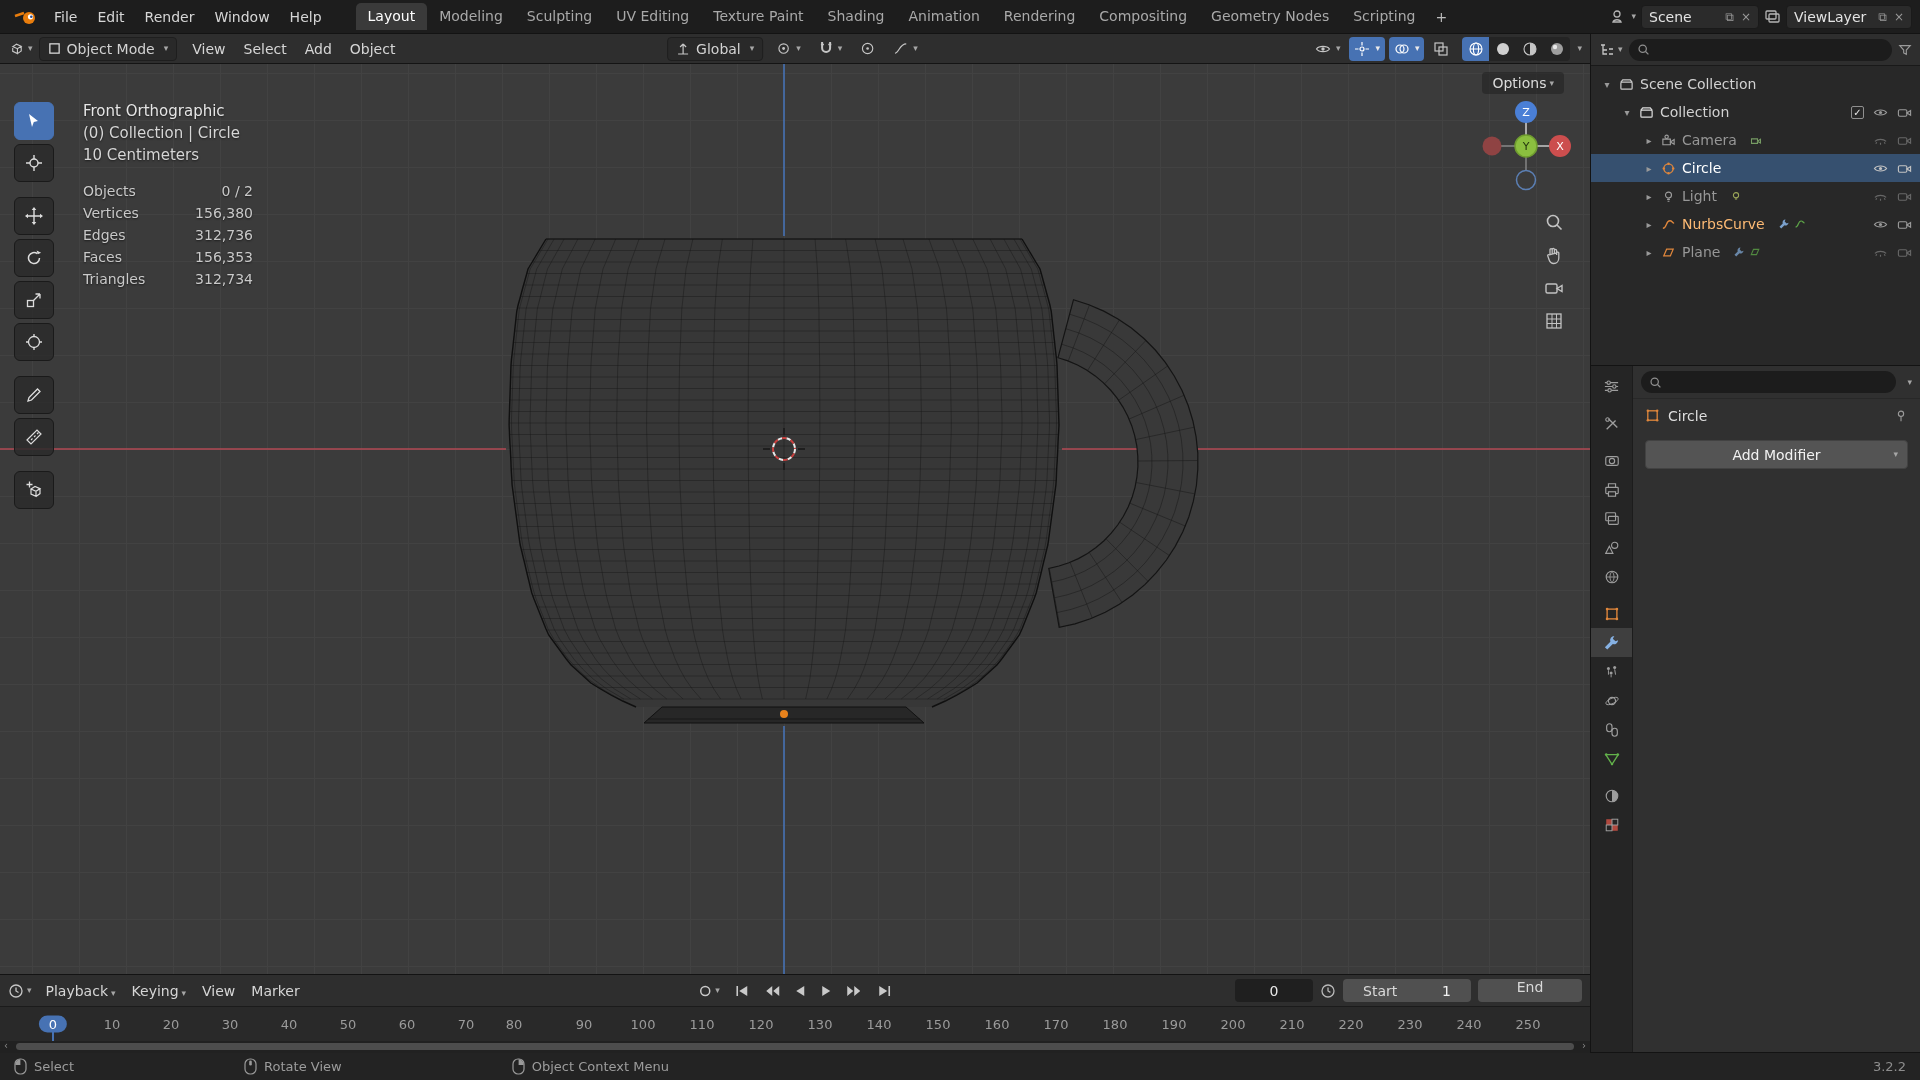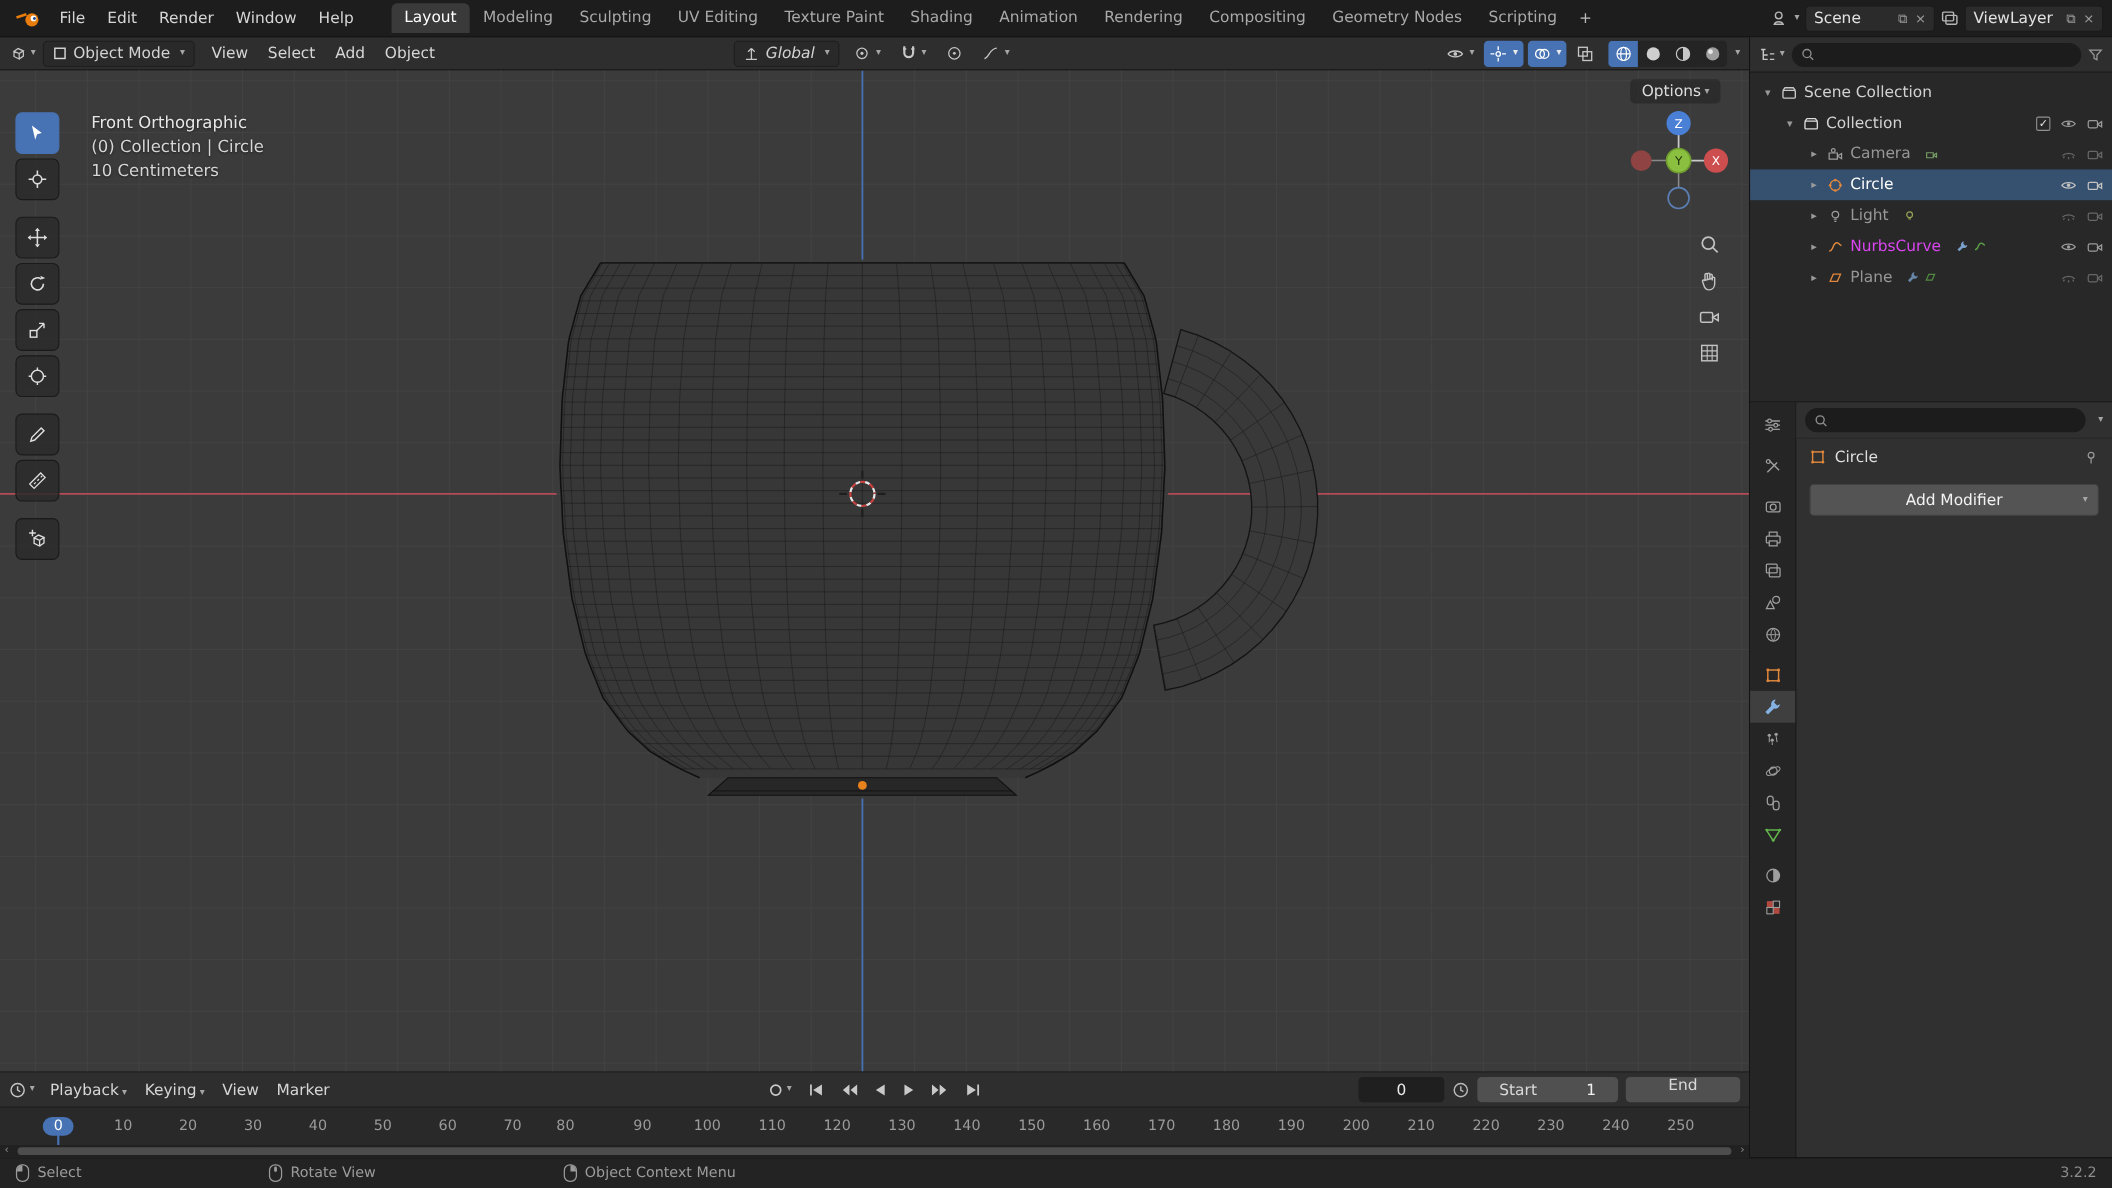--- a/index.html
+++ b/index.html
@@ -19,21 +19,21 @@
 .tb-field{background:#2b2b2b;border:1px solid #1a1a1a;border-radius:4px;height:24px;display:flex;align-items:center;padding:0 7px;gap:7px;color:#e3e3e3;}
 .tb-field .fx{color:#9a9a9a;font-size:12px;}
 
 #main{display:flex;height:1018px;}
 #left-col{width:1590px;display:flex;flex-direction:column;}
 #right-col{width:330px;border-left:1px solid #131313;display:flex;flex-direction:column;background:#282828;}
 
 #vp-header{flex:0 0 30px;background:#2e2e2e;border-bottom:1px solid #141414;display:flex;align-items:center;padding:0 8px;position:relative;}
 #vp-header .menu-item{padding:2px 9px;}
 .dd{display:flex;align-items:center;gap:6px;background:#292929;border:1px solid #1e1e1e;border-radius:4px;height:24px;padding:0 8px;white-space:nowrap;}
-.vp-center{position:absolute;left:50%;transform:translateX(-50%);display:flex;align-items:flex-end;gap:8px;font-style:italic;}
+.vp-center{position:absolute;left:50%;transform:translateX(-50%);display:flex;align-items:flex-end;gap:8px;}
 .vp-right{margin-left:auto;display:flex;align-items:center;gap:4px;}
 .hdr-btn{height:24px;display:flex;align-items:center;gap:2px;padding:0 5px;border-radius:4px;}
 .hdr-btn.active{background:#4772b3;}
 #shading-group{display:flex;background:#242424;border-radius:4px;overflow:hidden;height:24px;margin-left:4px;}
 .sh-btn{width:27px;display:flex;align-items:center;justify-content:center;}
 .sh-btn.active{background:#4772b3;}
 
 #viewport{position:relative;flex:0 0 910px;background:#3b3b3b;background-image:linear-gradient(#424242 1px,transparent 1px),linear-gradient(90deg,#424242 1px,transparent 1px);background-size:47px 47px;background-position:32px 9px;overflow:hidden;}
 #scene-svg{position:absolute;left:0;top:0;}
 #vp-info{position:absolute;left:83px;top:36px;line-height:22px;font-size:15px;color:#d6d6d6;text-shadow:0 1px 2px rgba(0,0,0,.55);}
@@ -369,20 +369,32 @@
             <line x1="784" y1="371" x2="784" y2="364" stroke="#1e1e1e" stroke-width="2"></line>
             <line x1="784" y1="399" x2="784" y2="406" stroke="#1e1e1e" stroke-width="2"></line>
             <line x1="770" y1="385" x2="763" y2="385" stroke="#1e1e1e" stroke-width="2"></line>
             <line x1="798" y1="385" x2="805" y2="385" stroke="#1e1e1e" stroke-width="2"></line>
           </svg>
 
         <div id="vp-info">
           <div style="color:#e6e6e6;">Front Orthographic</div>
           <div>(0) Collection | Circle</div>
           <div>10 Centimeters</div>
+          <div id="vp-stats">
+            <span>Objects</span>
+              <span class="sv">0 / 2</span>
+            <span>Vertices</span>
+              <span class="sv">156,380</span>
+            <span>Edges</span>
+              <span class="sv">312,736</span>
+            <span>Faces</span>
+              <span class="sv">156,353</span>
+            <span>Triangles</span>
+              <span class="sv">312,734</span>
+          </div>
         </div>
 
         <div id="vp-options">
           <span>Options</span>
             <span class="chev">▾</span>
         </div>
 
         <div id="vp-toolbar">
           <div class="tool-btn active">
             <svg width="18" height="18" viewBox="0 0 18 18">
@@ -717,21 +729,21 @@
                   <path d="M10.5 8.5l4-2.5v5z" fill="none" stroke="#9a9a9a" stroke-width="1.2"></path>
                 </svg>
             </span>
           </div>
 
           <div class="ol-row" style="padding-left:52px;">
             <span class="disc">▸</span>
             <svg width="15" height="15" viewBox="0 0 16 16">
                 <path d="M2 12C6.5 12 5 4 9.5 4c2.5 0 2.5 2.5 4.5 2.5" fill="none" stroke="#e0873c" stroke-width="1.4"></path>
               </svg>
-            <span class="nm" style="color:#d946ef;">NurbsCurve</span>
+            <span class="nm" style="color:#fdba74;">NurbsCurve</span>
             <span class="badges">
               <svg width="12" height="12" viewBox="0 0 16 16">
                   <path d="M10 2a4 4 0 0 0-3.7 5.4L2 11.7 4.3 14l4.3-4.3A4 4 0 0 0 14 6.2L11.6 7.3 8.9 4.6 10 2z" fill="#84aede"></path>
                 </svg>
               <svg width="12" height="12" viewBox="0 0 16 16">
                   <path d="M2 12C6.5 12 5 4 9.5 4c2.5 0 2.5 2.5 4.5 2.5" fill="none" stroke="#63b24b" stroke-width="1.6"></path>
                 </svg>
             </span>
             <span class="ol-right">
               <svg width="15" height="15" viewBox="0 0 16 16">

